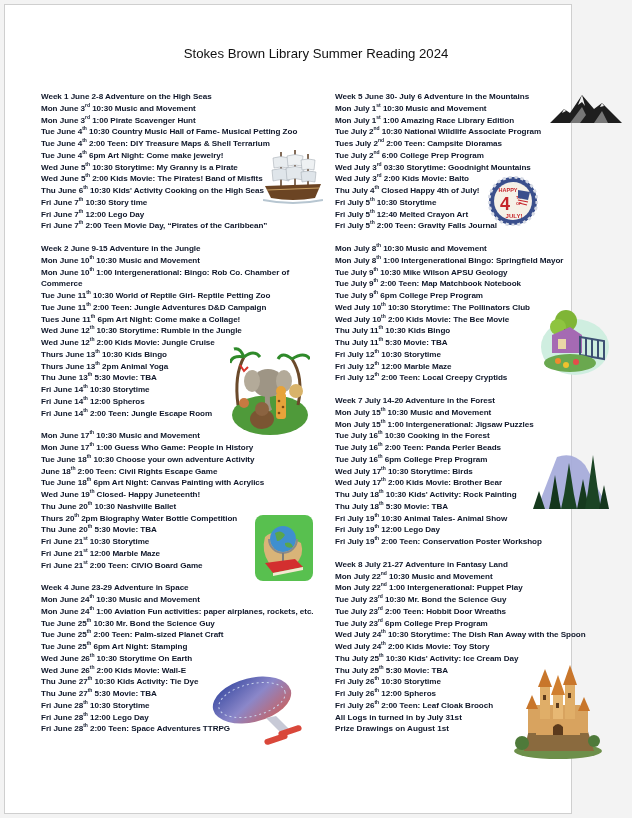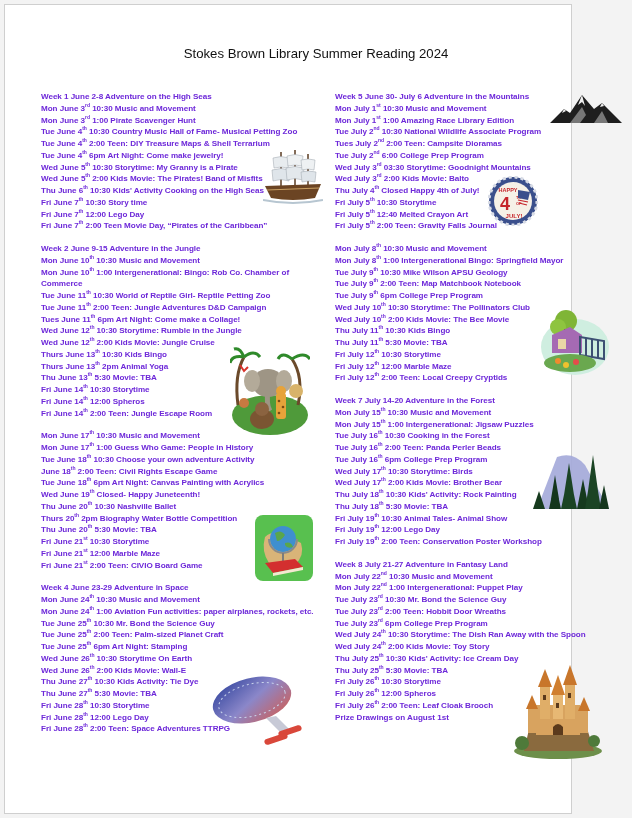--- a/index.html
+++ b/index.html
@@ -3,21 +3,21 @@
 <meta charset="utf-8">
 <style>
   html, body { margin: 0; padding: 0; background: #f3f3f3; }
   body { width: 632px; height: 818px; position: relative; overflow: hidden; font-family: "Liberation Sans", sans-serif; }
   .page {
     position: absolute; left: 4px; top: 4px; width: 568px; height: 810px;
     background: #ffffff; border: 1px solid #cfcfcf; box-sizing: border-box;
   }
   .title-block { position: absolute; left: 0; top: 40px; width: 622px; text-align: center; color: #111; }
   .title-line { font-size: 13.2px; line-height: 17px; }
-  .col { position: absolute; top: 86px; width: 290px; color: #6d28d9; }
+  .col { position: absolute; top: 86px; width: 290px; color: #0f172a; }
   .col.left { left: 36px; }
   .col.right { left: 330px; }
   .week { margin: 0 0 11px 0; }
   .week-heading, .line { font-size: 8.1px; line-height: 11.75px; font-weight: bold; white-space: normal; letter-spacing: -0.05px; }
   .line { font-weight: 600; }
   .week-heading { font-weight: bold; }
   .footer-note { font-size: 8.1px; line-height: 11.75px; font-weight: bold; }
   sup { font-size: 5px; line-height: 0; vertical-align: super; }
   .img { position: absolute; }
   
@@ -161,20 +161,21 @@
         <div class="line"><span>Tue July 23</span><sup>rd</sup><span> 2:00 Teen: Hobbit Door Wreaths</span></div>
         <div class="line"><span>Tue July 23</span><sup>rd</sup><span> 6pm College Prep Program</span></div>
         <div class="line"><span>Wed July 24</span><sup>th</sup><span> 10:30 Storytime: The Dish Ran Away with the Spoon</span></div>
         <div class="line"><span>Wed July 24</span><sup>th</sup><span> 2:00 Kids Movie: Toy Story</span></div>
         <div class="line"><span>Thu July 25</span><sup>th</sup><span> 10:30 Kids' Activity: Ice Cream Day</span></div>
         <div class="line"><span>Thu July 25</span><sup>th</sup><span> 5:30 Movie: TBA</span></div>
         <div class="line"><span>Fri July 26</span><sup>th</sup><span> 10:30 Storytime</span></div>
         <div class="line"><span>Fri July 26</span><sup>th</sup><span> 12:00 Spheros</span></div>
         <div class="line"><span>Fri July 26</span><sup>th</sup><span> 2:00 Teen: Leaf Cloak Brooch</span></div>
       </div>
+      <div class="footer-note">All Logs in turned in by July 31st</div>
       <div class="footer-note">Prize Drawings on August 1st</div>
     </div>
 
   <svg class="img ship" viewBox="0 0 60 62">
     <line x1="18" y1="4" x2="18" y2="46" stroke="#5a3b22" stroke-width="1.5"></line>
     <line x1="32" y1="2" x2="32" y2="46" stroke="#5a3b22" stroke-width="1.5"></line>
     <line x1="45" y1="6" x2="45" y2="46" stroke="#5a3b22" stroke-width="1.5"></line>
     <path d="M10 10 Q18 7 26 10 L25 20 Q18 18 11 20 Z" fill="#e8ecef" stroke="#9aa3ab" stroke-width=".5"></path>
     <path d="M9 22 Q18 19 27 22 L26 33 Q18 30 10 33 Z" fill="#dfe5ea" stroke="#9aa3ab" stroke-width=".5"></path>
     <path d="M24 8 Q32 5 40 8 L39 18 Q32 16 25 18 Z" fill="#eef1f3" stroke="#9aa3ab" stroke-width=".5"></path>

